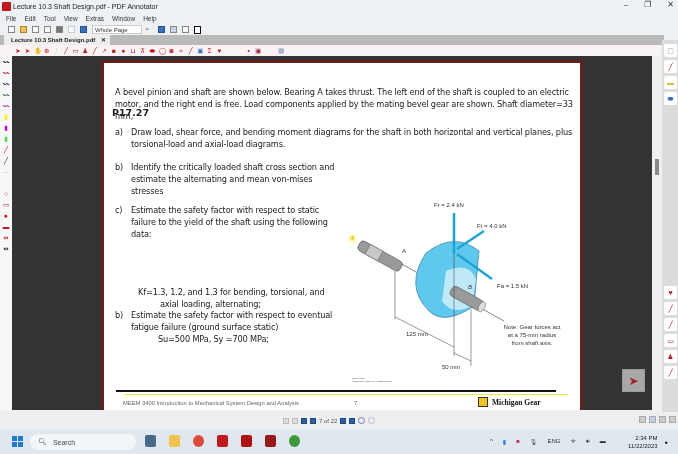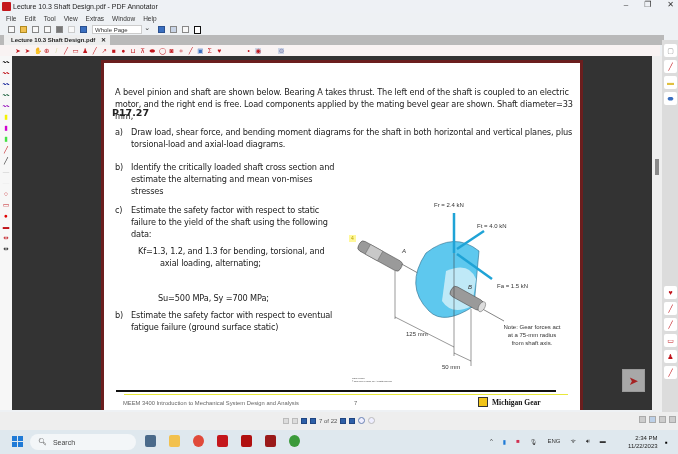--- a/index.html
+++ b/index.html
@@ -23,21 +23,21 @@
   .toolbar2 .t { width: 6px; height: 6px; display: inline-block; text-align: center; line-height: 6px; font-size: 6.5px; }
   .left-strip { position: absolute; left: 0; top: 56px; width: 12px; height: 354px; background: #f7f7f7; display: flex; flex-direction: column; align-items: center; padding-top: 2px; gap: 3.6px; }
   .ls { width: 7px; height: 7.4px; font-size: 6.5px; line-height: 7px; text-align: center; }
   .viewer { position: absolute; left: 12px; top: 56px; width: 640px; height: 354px; background: #333333; }
   .page { position: absolute; left: 89px; top: 4px; width: 482px; height: 350px; background: #fff; border: 3px solid #6b1e1e; border-bottom: none; }
   .pg-title { position: absolute; left: 8px; top: 8px; font-size: 9.5px; font-weight: bold; color: #222; font-family: "DejaVu Sans", sans-serif; margin-top: 36px; }
   .pg-text { position: absolute; font-size: 8.2px; color: #222; font-family: "DejaVu Sans", sans-serif; line-height: 11.8px; letter-spacing: -0.15px; }
   .intro { left: 11px; top: 24px; width: 460px; }
   .q { position: absolute; left: 11px; display: flex; font-size: 8.2px; color: #222; font-family: "DejaVu Sans", sans-serif; line-height: 11.8px; letter-spacing: -0.15px; }
   .q .lbl { width: 16px; flex: none; }
-  .sub { position: absolute; font-size: 8.2px; color: #222; font-family: "DejaVu Sans", sans-serif; line-height: 11.8px; letter-spacing: -0.15px; }
+  .sub { position: absolute; font-size: 8.2px; color: #222; font-family: "DejaVu Sans", sans-serif; line-height: 11.8px; letter-spacing: -0.15px; margin-top: 41px; }
   .footer-line-black { position: absolute; left: 12px; top: 327px; width: 440px; height: 2px; background: #111; }
   .footer-line-yellow { position: absolute; left: 20px; top: 331px; width: 444px; height: 1.3px; background: #e8e83a; }
   .footer-text { position: absolute; left: 19px; top: 337px; font-size: 5.8px; color: #666; }
   .footer-num { position: absolute; left: 250px; top: 337px; font-size: 5.8px; color: #666; }
   .mtu-logo { position: absolute; left: 374px; top: 334px; width: 10px; height: 10px; background: #f0c419; border: 1px solid #333; }
   .mtu-text { position: absolute; left: 388px; top: 335px; font-size: 7.5px; font-weight: bold; color: #111; font-family: "Liberation Serif", serif; }
   .footer-gray { position: absolute; left: 18px; top: 349px; width: 440px; height: 1px; background: #aaa; }
   .figure { position: absolute; left: 240px; top: 128px; width: 230px; height: 195px; }
   .sticky-note { position: absolute; left: 245px; top: 172px; width: 7px; height: 7px; background: #fff89a; font-size: 5px; color: #b9a000; text-align: center; line-height: 7px; }
   .vscroll { position: absolute; left: 652px; top: 56px; width: 10px; height: 354px; background: #efefef; }

